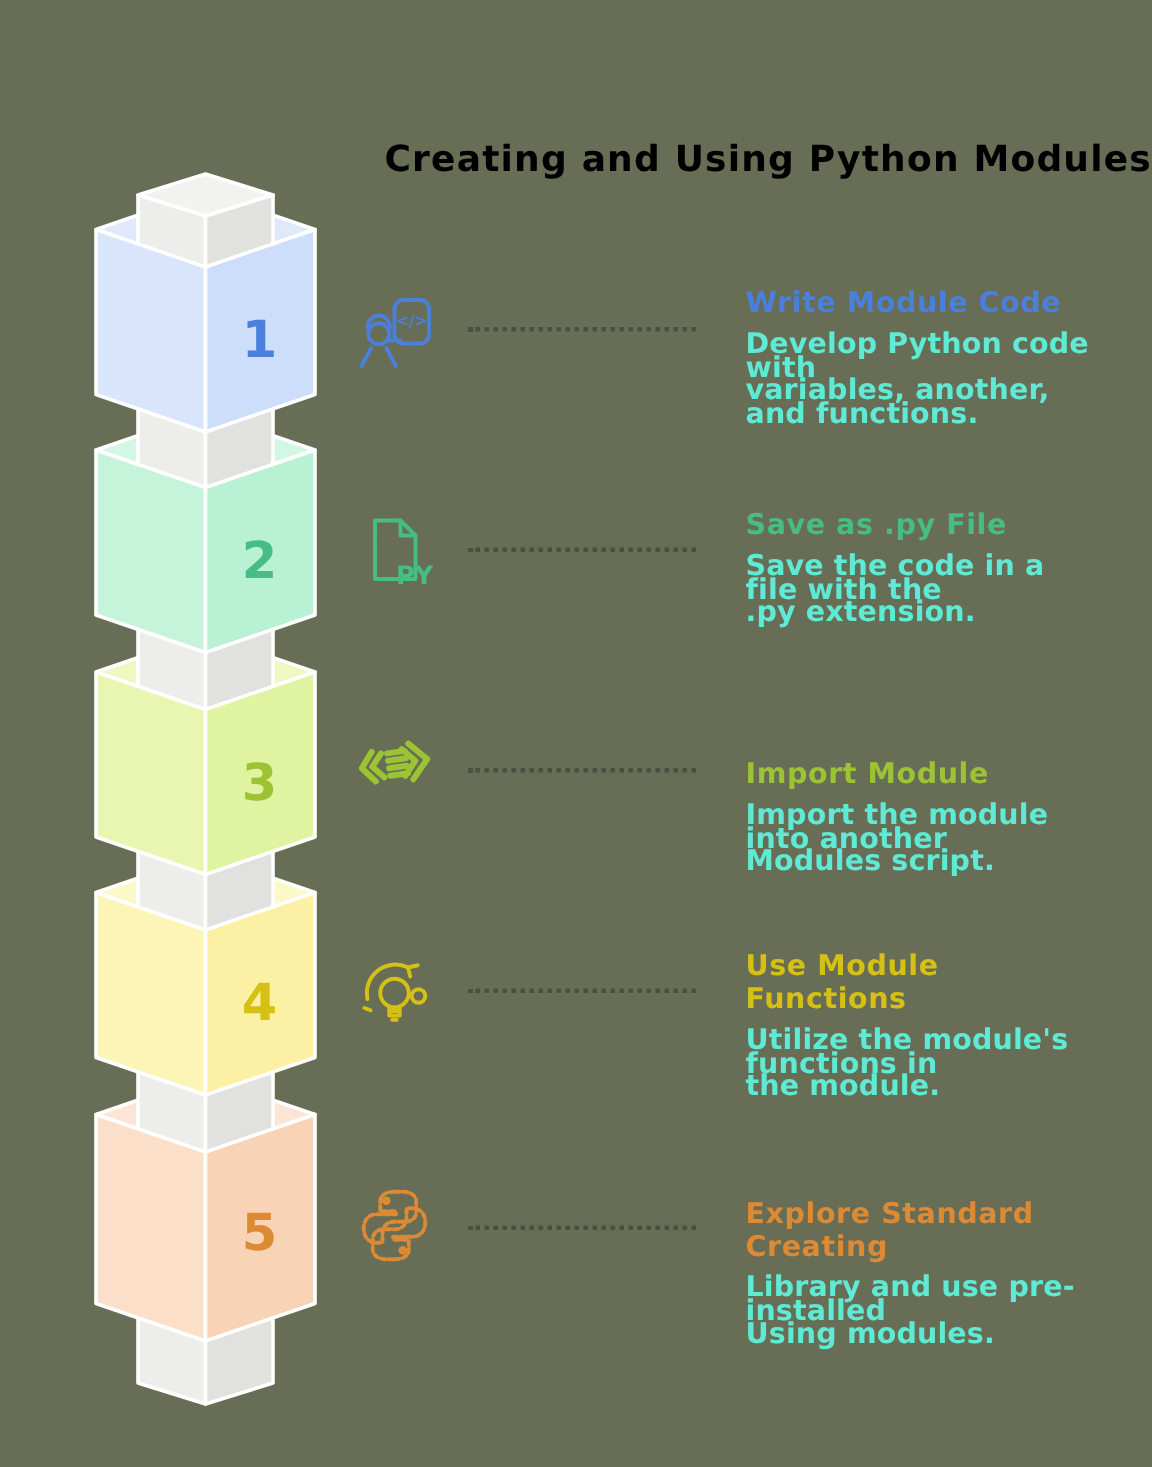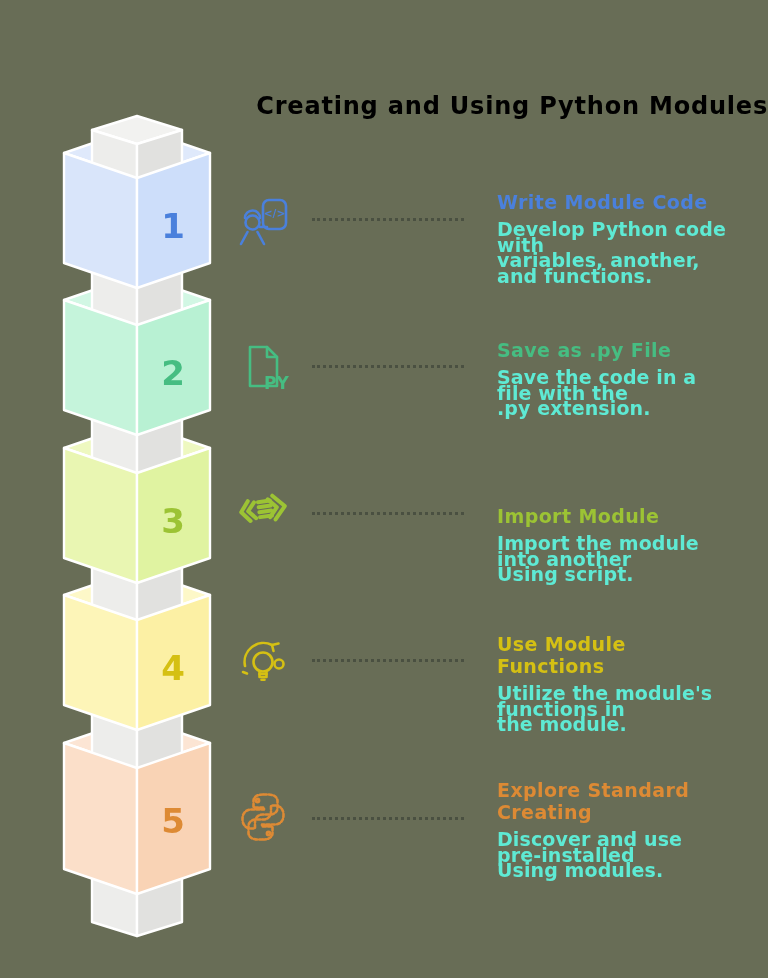--- a/index.html
+++ b/index.html
@@ -132,21 +132,21 @@
     </g>
   </svg>
   <div class="step-dots" style="top:512px"></div>
   <div class="step-text" style="top:505px">
     <div class="step-title accent-2">
       <div class="t-line">Import Module</div>
       <div class="t-line"></div>
     </div>
     <div class="step-desc">
       <div class="d-line">Import the module into another</div>
-      <div class="d-line">Using script.</div>
+      <div class="d-line">Modules script.</div>
     </div>
   </div>
 
   <svg class="step-icon accent-3" style="left:236px;top:633px" viewBox="0 0 56 56">
     <circle class="ln" cx="27" cy="29" r="9.5"></circle>
     <path class="ln" d="M23.5,38 V44 H30.5 V38"></path>
     <path class="ln" d="M23.5,41 H30.5"></path>
     <path class="ln" d="M25.5,46.8 H28.5"></path>
     <path class="ln" d="M9,33 A19,19 0 0 1 36,12"></path>
     <path class="ln" d="M36,12 l6.5,-1.5 M36,12 l1.5,6"></path>
@@ -165,24 +165,24 @@
     </div>
   </div>
 
   <svg class="step-icon accent-4" style="left:235px;top:789px" viewBox="0 0 56 56">
     <path class="ln dash" d="M28,5.5 c-6.5,0 -9.5,2.8 -9.5,6.5 v6.5 h10.5 v2 H16.5 c-4.8,0 -9,2.8 -9,9.5 0,6.7 4.2,9.5 9,9.5 h3.5 v-6.5 c0,-4 3.2,-7.5 7.5,-7.5 h8 c3.8,0 7,-2.8 7,-6.5 v-7 c0,-3.7 -3.6,-6.5 -9,-6.5 z"></path>
     <circle class="ln" cx="22.5" cy="11.5" r="1.6"></circle>
     <path class="ln dash" d="M28,50.5 c6.5,0 9.5,-2.8 9.5,-6.5 v-6.5 H27 v-2 h12.5 c4.8,0 9,-2.8 9,-9.5 0,-6.7 -4.2,-9.5 -9,-9.5 h-3.5 v6.5 c0,4 -3.2,7.5 -7.5,7.5 h-8 c-3.8,0 -7,2.8 -7,6.5 v7 c0,3.7 3.6,6.5 9,6.5 z"></path>
     <circle class="ln" cx="33.5" cy="44.5" r="1.6"></circle>
   </svg>
   <div class="step-dots" style="top:817px"></div>
-  <div class="step-text" style="top:779px">
+  <div class="step-text" style="top:798px">
     <div class="step-title accent-4">
       <div class="t-line">Explore Standard</div>
       <div class="t-line">Creating</div>
     </div>
     <div class="step-desc">
-      <div class="d-line">Discover and use pre-installed</div>
+      <div class="d-line">Library and use pre-installed</div>
       <div class="d-line">Using modules.</div>
     </div>
   </div>
 
 </div>
 
 </body></html>

